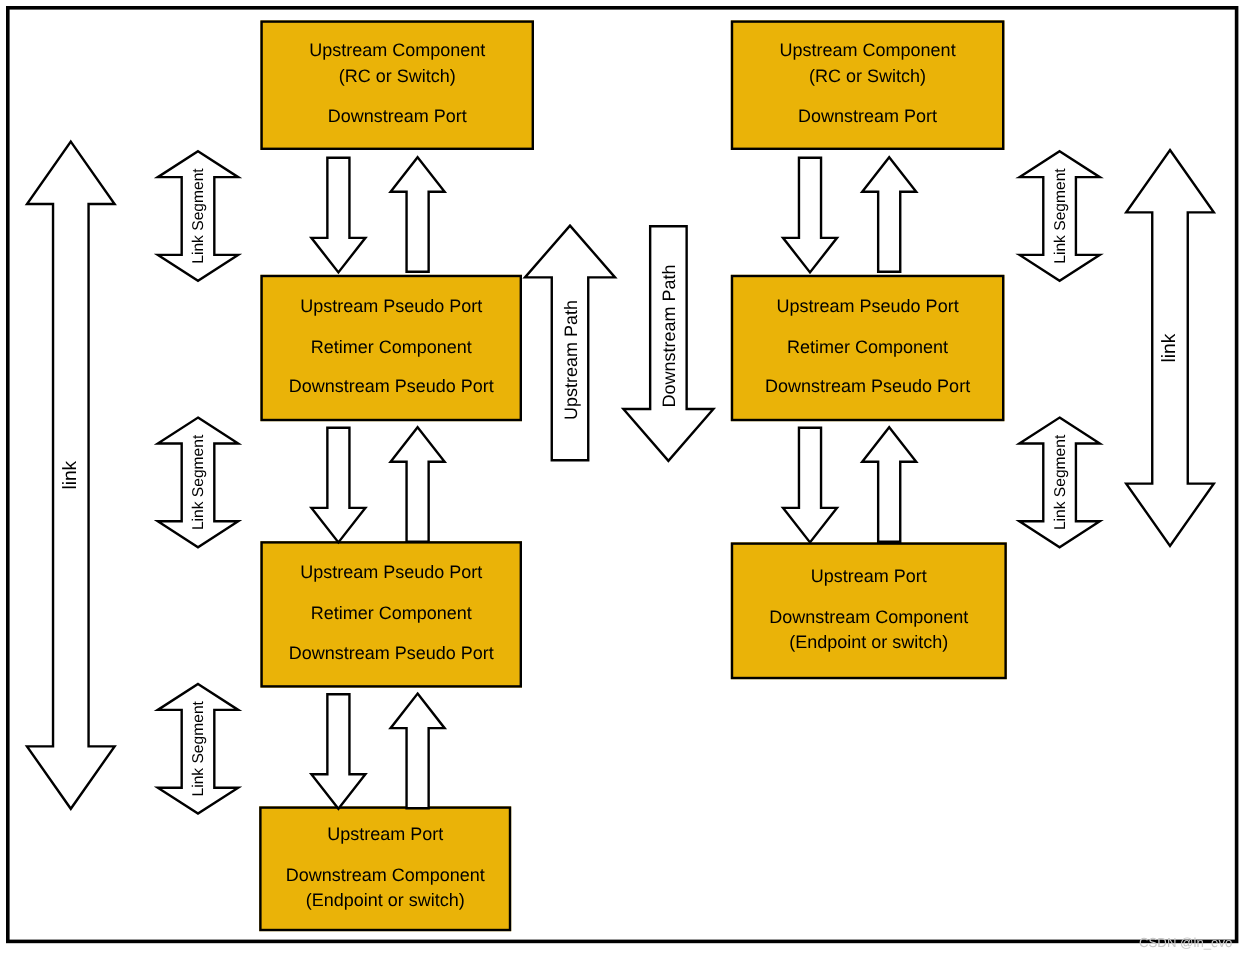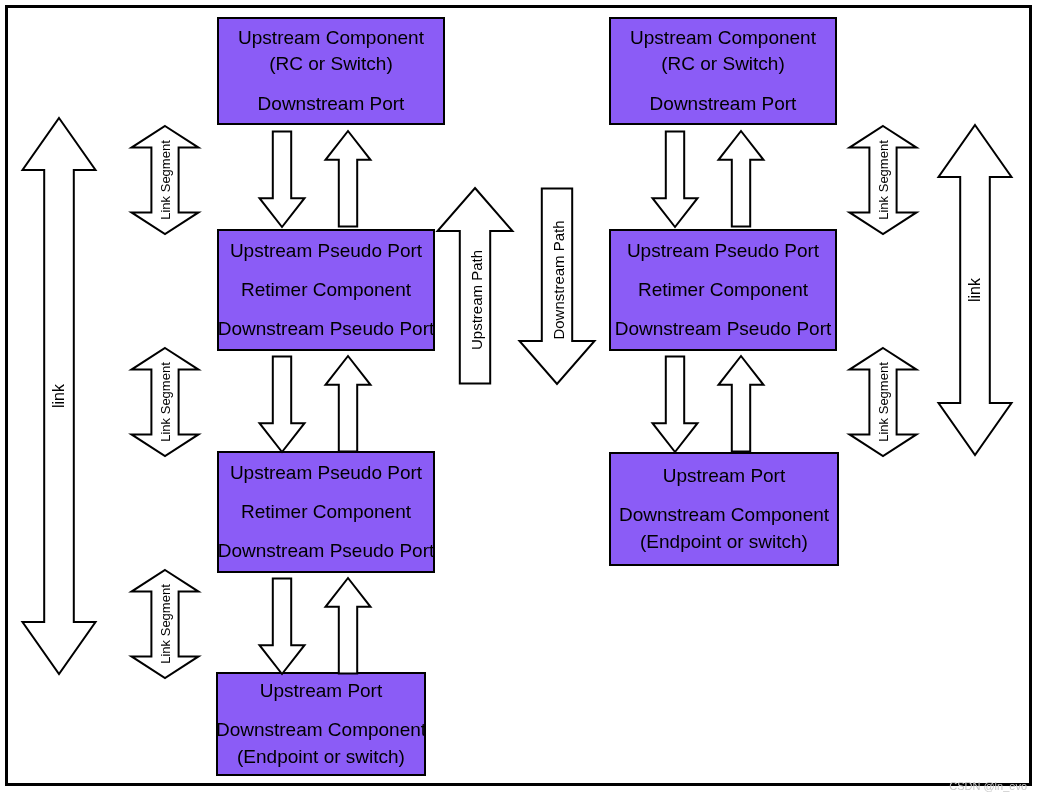--- a/index.html
+++ b/index.html
@@ -24,26 +24,26 @@
     top: 5px;
     width: 1027px;
     height: 781px;
     border: 3px solid #000000;
     box-sizing: border-box;
   }
   .box {
     position: absolute;
     border: 2px solid #000000;
     box-sizing: border-box;
-    background: #8b5cf6;
+    background: #eab308;
     display: flex;
     flex-direction: column;
     align-items: center;
     justify-content: center;
-    font-size: 19px;
+    font-size: 15px;
     color: #000000;
     line-height: 1.38;
     text-align: center;
   }
   .box .ln { display: block; white-space: nowrap; }
   .box .gap { height: 13px; }
   .arrow-svg {
     position: absolute;
     overflow: visible;
   }

